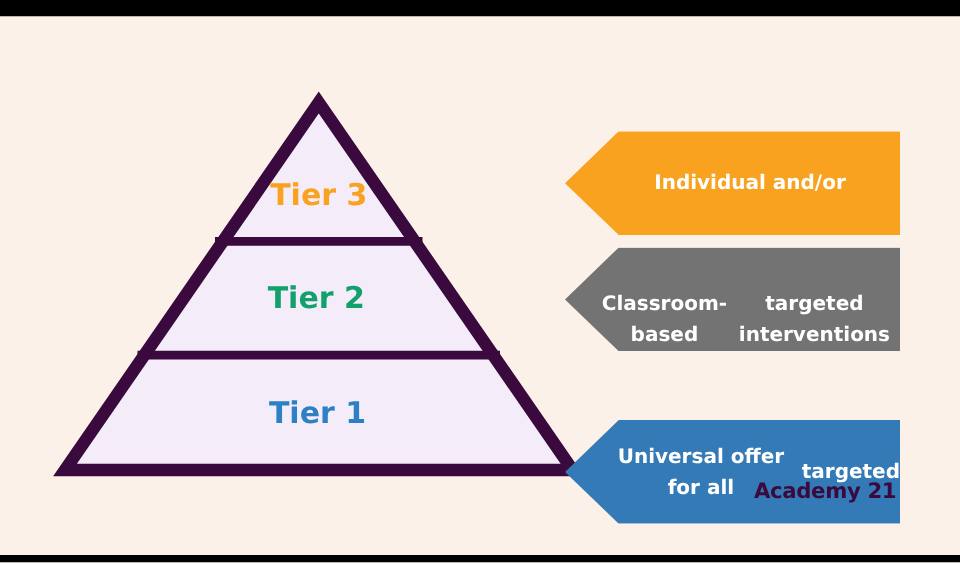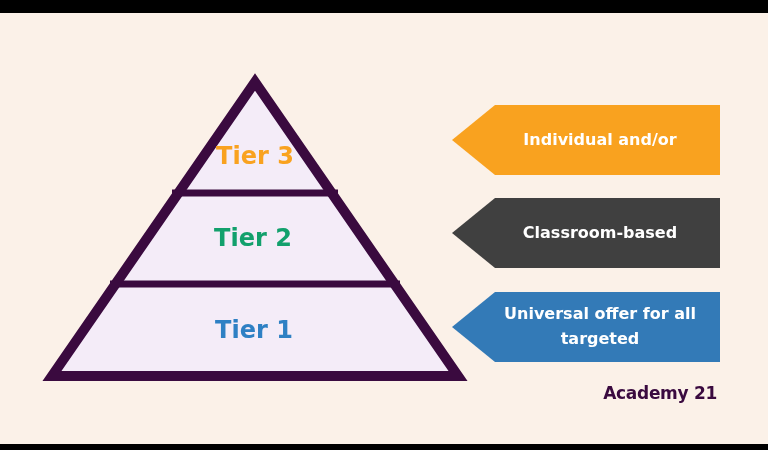--- a/index.html
+++ b/index.html
@@ -32,24 +32,24 @@
   .pyramid-svg text {
     font-family: "DejaVu Sans", "Liberation Sans", sans-serif;
     font-weight: bold;
     font-size: 24px;
     text-anchor: middle;
   }
   .banner {
     position: absolute;
     left: 452px;
     width: 268px;
-    height: 70px;
+    height: 83px;
     clip-path: polygon(43px 0, 100% 0, 100% 100%, 43px 100%, 0 50%);
     display: flex;
-    flex-direction: column;
+    flex-direction: row;
     align-items: center;
     justify-content: center;
     padding-left: 28px;
     box-sizing: border-box;
     color: #ffffff;
     font-size: 16px;
     font-weight: 600;
     line-height: 1.55;
     text-align: center;
   }
@@ -82,25 +82,26 @@
 
       <text x="255" y="164" fill="#F9A21F">Tier 3</text>
       <text x="253" y="246" fill="#12A06C">Tier 2</text>
       <text x="254" y="338" fill="#2E80C4">Tier 1</text>
     </svg>
 
     <div class="banner banner-1" style="background: rgb(249, 162, 31);">
       <span>Individual and/or</span>
     </div>
 
-    <div class="banner banner-2" style="background: #404040;">
+    <div class="banner banner-2" style="background: #737373; align-items: flex-end;">
       <span>Classroom-based</span>
+      <span>targeted interventions</span>
     </div>
 
-    <div class="banner banner-3" style="background: rgb(51, 122, 183);">
+    <div class="banner banner-3" style="background: rgb(51, 122, 183); margin-top: 44px;">
       <span>Universal offer for all</span>
       <span>targeted</span>
     </div>
 
     <div class="brand" style="color: rgb(58, 10, 63);">Academy 21</div>
 
   </div>
 </div>
 
 </body></html>

